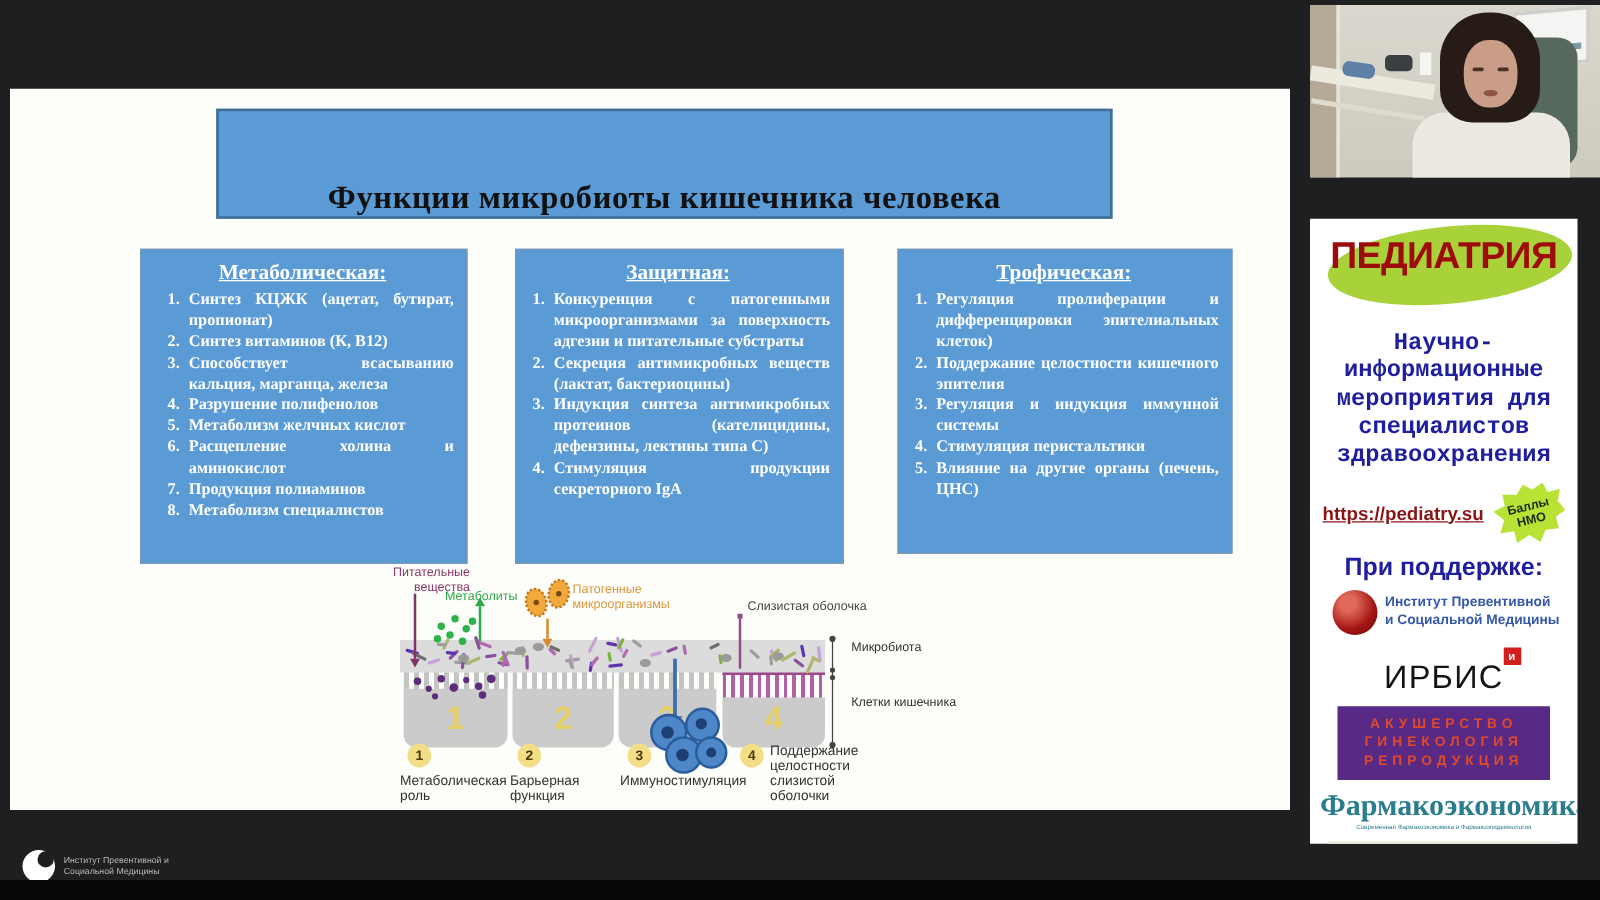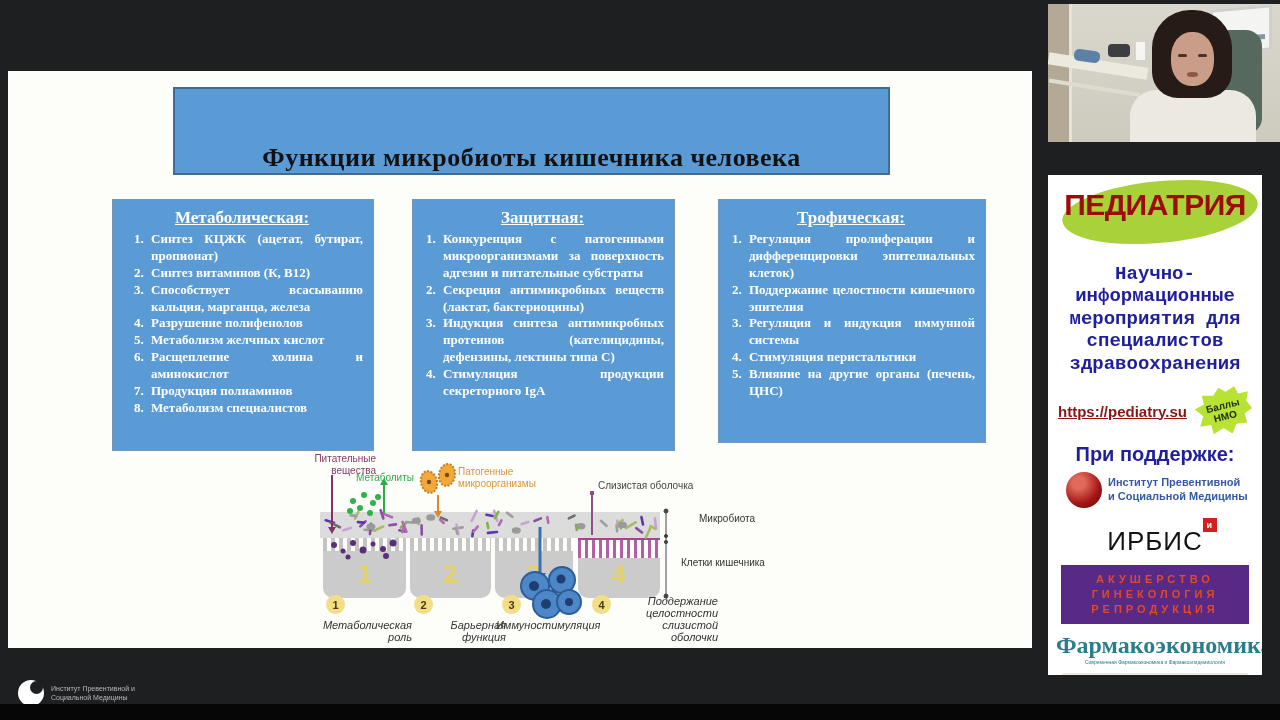--- a/index.html
+++ b/index.html
@@ -31,25 +31,25 @@
   .b1 { left:25px;  width:83px; }
   .b2 { left:112px; width:81px; }
   .b3 { left:197px; width:78px; }
   .b4 { left:280px; width:82px; }
   .d-art { position:absolute; left:0; top:0; width:480px; height:195px; pointer-events:none; }
   .d-label { position:absolute; font-size:10px; line-height:1.15; }
   .lb-nutrients { left:6px;  top:0px;  width:72px; color:#8a3a66; text-align:right; }
   .lb-metabolites { left:58px; top:19px; width:70px; color:#2eab47; }
   .lb-pathogens { left:160px; top:13px; width:80px; color:#d9973c; }
   .lb-mucosa { left:300px; top:27px; width:120px; color:#444; }
-  .lb-microbiota { left:401px; top:60px; width:90px; color:#333; }
+  .lb-microbiota { left:383px; top:60px; width:90px; color:#333; }
   .lb-gutcells { left:383px; top:104px; width:100px; color:#333; }
   .legend-item { position:absolute; top:142px; display:flex; flex-direction:column; font-size:11px; color:#333; }
   .legend-num { width:19px; height:19px; border-radius:50%; background:#f3dd86; color:#4a3b07; font-weight:bold; font-size:11px; display:flex; align-items:center; justify-content:center; margin-left:6px; flex:none; }
-  .legend-label { margin-top:5px; text-align:right;font-style:italic; }
+  .legend-label { margin-top:5px; text-align:left; }
   .legend-item:nth-of-type(1) { left:22px;  width:92px; }
   .legend-item:nth-of-type(2) { left:110px; width:98px; }
   .legend-item:nth-of-type(3) { left:198px; width:100px; }
   .legend-item:nth-of-type(4) { left:288px; width:132px; flex-direction:row; gap:5px; }
   .legend-item:nth-of-type(4) .legend-label { margin-top:0; }
 
   
   .webcam { position:absolute; left:1048px; top:4px; width:232px; height:138px; background:linear-gradient(#dad7ce,#cdcabe); overflow:hidden; }
   .wc-wall { position:absolute; left:0; top:0; width:24px; height:100%; background:#b4a996; border-right:3px solid #e6e3d9; }
   .wc-board { position:absolute; right:8px; top:3px; width:62px; height:46px; background:#f4f4f2; border:3px solid #cfcfcc; transform:skewY(-5deg); }
@@ -74,21 +74,21 @@
   .card-desc { width:198px; margin:14px auto 0; font-size:19px; font-weight:bold; color:#1f1f9e; line-height:1.18;font-family:Liberation Mono, monospace; }
   .link-row { display:flex; align-items:center; justify-content:space-between; margin:12px 2px 0; }
   .pediatry-link { font-size:15px; font-weight:bold; color:#8b1515; }
   .nmo-star { width:56px; height:48px; background:#b8e234; clip-path:polygon(50% 0,61% 12%,78% 5%,82% 22%,100% 22%,93% 40%,100% 58%,85% 65%,85% 85%,66% 82%,55% 100%,42% 84%,22% 92%,22% 72%,2% 70%,12% 50%,0 32%,18% 27%,18% 8%,38% 14%); transform:rotate(-14deg); display:flex; flex-direction:column; align-items:center; justify-content:center; font-size:10px; font-weight:bold; color:#1c2a10; line-height:1.1; }
   .support { font-size:20px; font-weight:bold; color:#1f1f9e; margin-top:8px; }
   .sp-inst { display:flex; align-items:center; gap:6px; margin:6px 0 0 10px; }
   .sp-ball { width:36px; height:36px; border-radius:50%; background:radial-gradient(circle at 35% 30%, #e06a5a 0 18%, #a51515 60%, #5e0606 100%); flex:none; }
   .sp-inst-text { font-size:11px; font-weight:bold; color:#3558a8; text-align:left; width:140px; line-height:1.25; }
   .sp-irbis { position:relative; display:inline-block; margin-top:18px; font-size:26px; color:#141414; letter-spacing:1px; }
   .irbis-mark { position:absolute; right:-14px; top:-8px; width:14px; height:14px; background:#d41f1f; color:#fff; font-size:9px; font-weight:bold; display:flex; align-items:center; justify-content:center; }
-  .sp-akush { width:188px; margin:8px auto 0; background:#582a85; padding:7px 16px; }
+  .sp-akush { width:170px; margin:8px auto 0; background:#582a85; padding:7px 16px; }
   .sp-akush div { font-size:11px; font-weight:bold; letter-spacing:4px; color:#e04a2a; line-height:1.35; }
   .sp-pharm { margin-top:9px; }
   .sp-pharm-title { font-family:"Liberation Serif", serif; font-size:24px; font-weight:bold; color:#2a7d8c; line-height:1; }
   .sp-pharm-sub { font-size:5px; color:#2a7d8c; margin-top:2px; }
   .sp-epi { width:186px; margin:8px auto 0; background:#ebebe1; padding:5px 6px 6px; color:#232a5e; }
   .sp-epi-title { font-size:24px; font-weight:bold; letter-spacing:1px; line-height:1; }
 
   
   .footer { position:absolute; left:18px; top:680px; display:flex; align-items:center; gap:7px; }
   .f-logo { position:relative; width:26px; height:26px; background:#fff; border-radius:50%; flex:none; }

